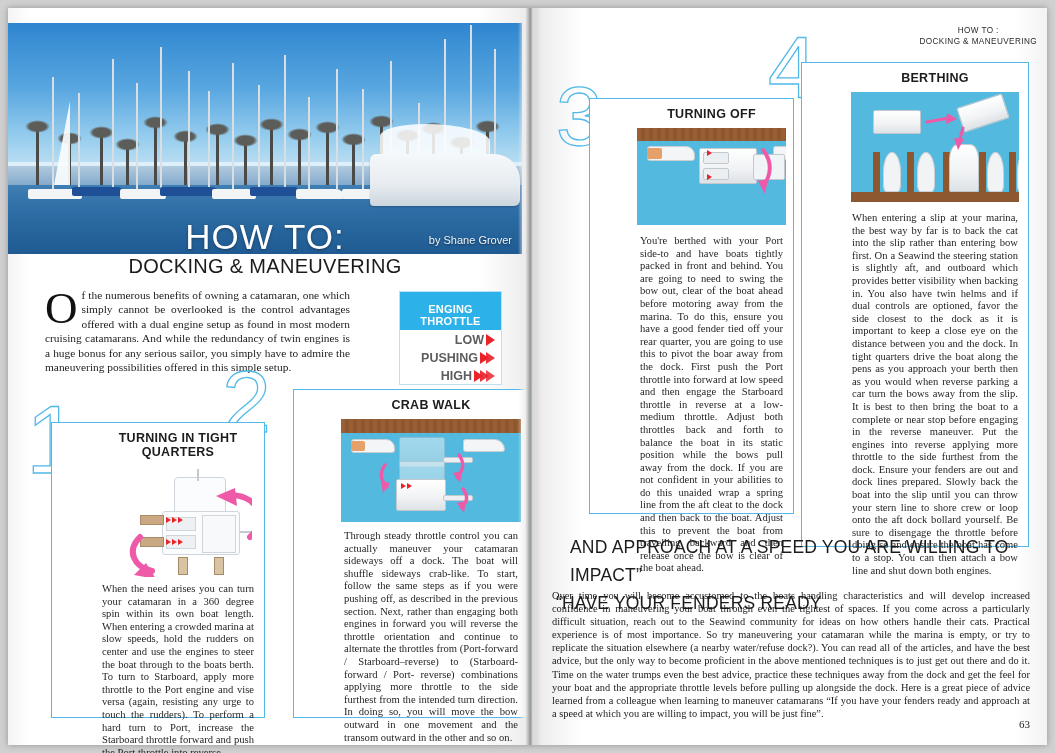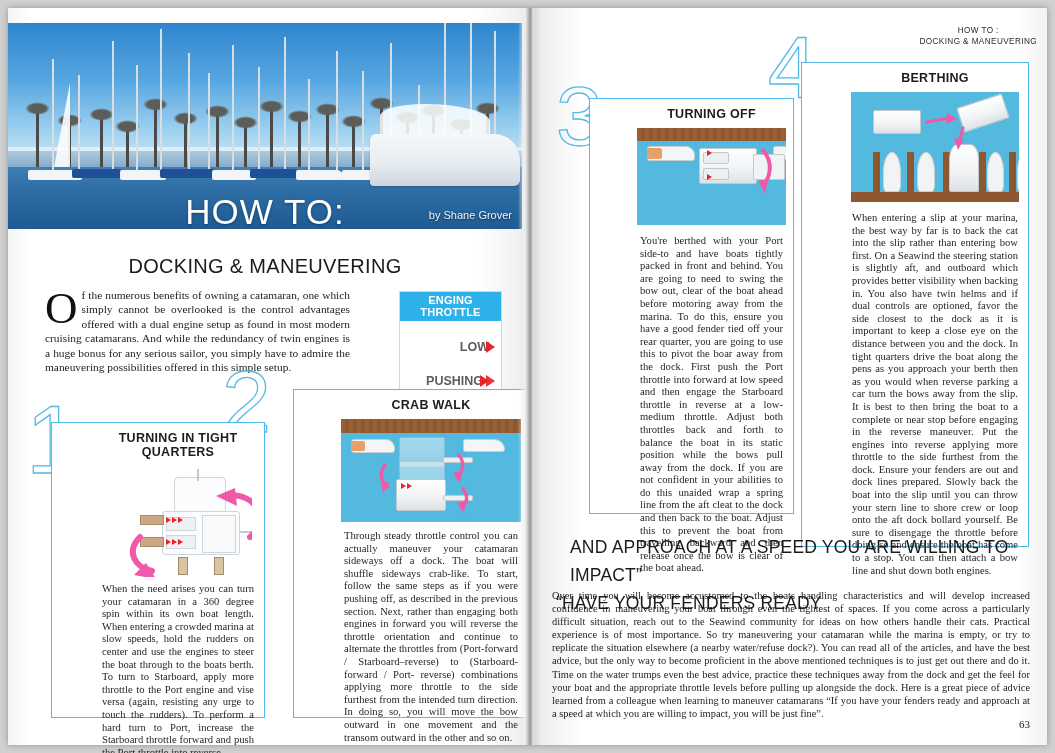--- a/index.html
+++ b/index.html
@@ -37,21 +37,21 @@
       rgba(240,240,240,.9) 30%,
       rgba(150,150,150,.95) 52%,
       rgba(225,225,225,.85) 62%,
       rgba(255,255,255,0) 100%);
     z-index: 40; pointer-events: none;
   }
 
   
   .hero {
     position: absolute; left: 8px; top: 23px;
-    width: 514px; height: 206px;
+    width: 514px; height: 231px;
     overflow: hidden;
     background: linear-gradient(to bottom, #3c8fd4 0%, #67b1e4 34%, #8cc6ec 52%, #5f93bd 62%, #2f6ea8 78%, #1d5893 100%);
   }
   .hero .sky {
     position:absolute; left:0; top:0; width:100%; height:62%;
     background: linear-gradient(to bottom, #2f86cf 0%, #57a6e0 45%, #96cdee 80%, #bcdff3 100%);
   }
   .hero .water {
     position:absolute; left:0; bottom:0; width:100%; height:30%;
     background: linear-gradient(to bottom, #3f7fb4 0%, #2d6ca4 40%, #1f5b92 100%);
@@ -110,25 +110,25 @@
     font-size:45px; line-height:36px; padding:2px 4px 0 0; color:#111;
   }
 
   
   .legend {
     position:absolute; left:399px; top:291px; width:103px;
     border:1px solid #bcdff2; background:#fff;
   }
   .legend-head {
     background:#2cb2e8; color:#fff; font-size:11px; font-weight:bold;
-    text-align:center; padding:2px 0 3px; letter-spacing:.2px;
+    text-align:center; padding:11px 0 3px; letter-spacing:.2px;
   }
   .legend-row {
     display:flex; align-items:center; justify-content:flex-end;
-    padding:19px 6px 1px 4px;text-align:right;
+    gap:5px; padding:3px 6px 1px 4px;text-align:right;
   }
   .legend-row .lbl { font-size:12.5px; color:#5d5d5d; font-weight:bold; }
   .chev { display:flex; }
   .chev i {
     display:block; width:0; height:0; margin-left:-3px;
     border-top:6px solid transparent; border-bottom:6px solid transparent;
     border-left:9px solid #e8242a;
   }
   .chev i.s2 { border-left-color:#e8242a; opacity:.92; }
   .chev i.s3 { border-left-color:#e8242a; opacity:.84; }

